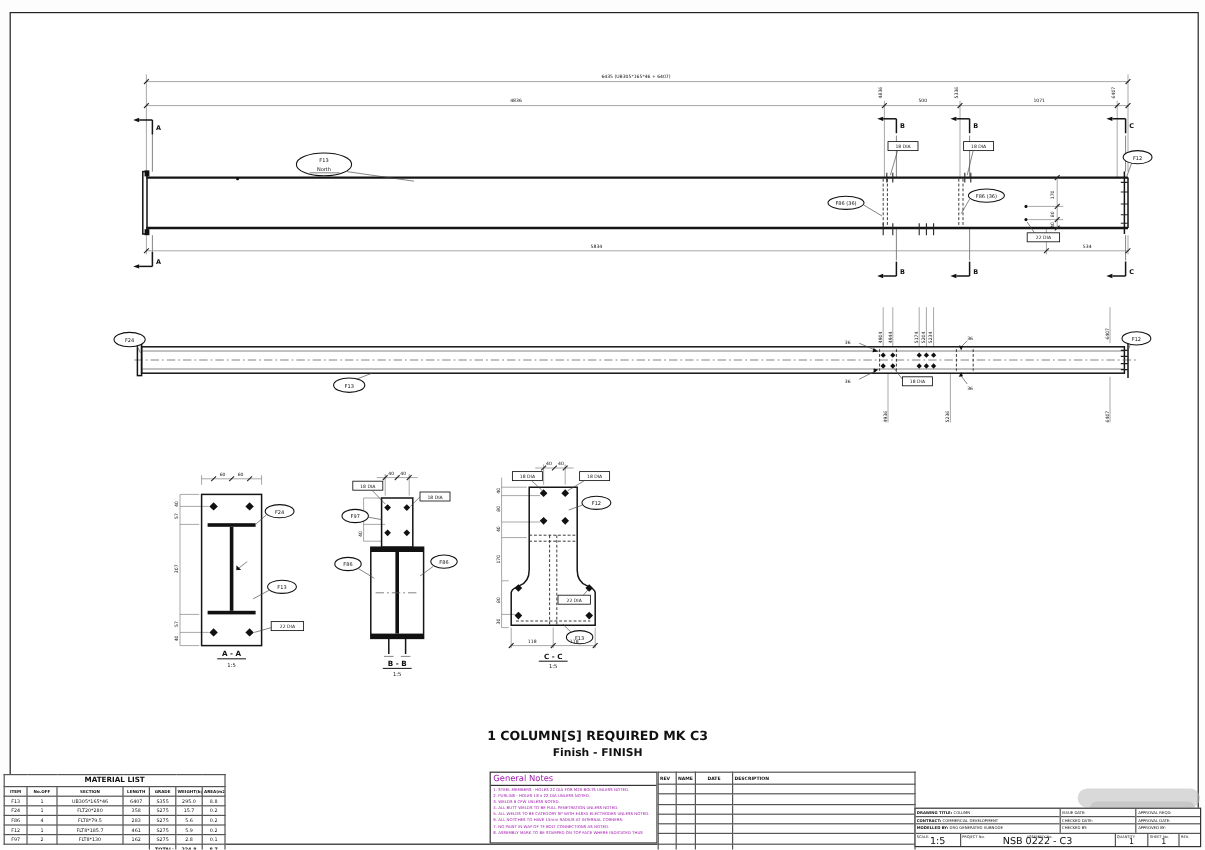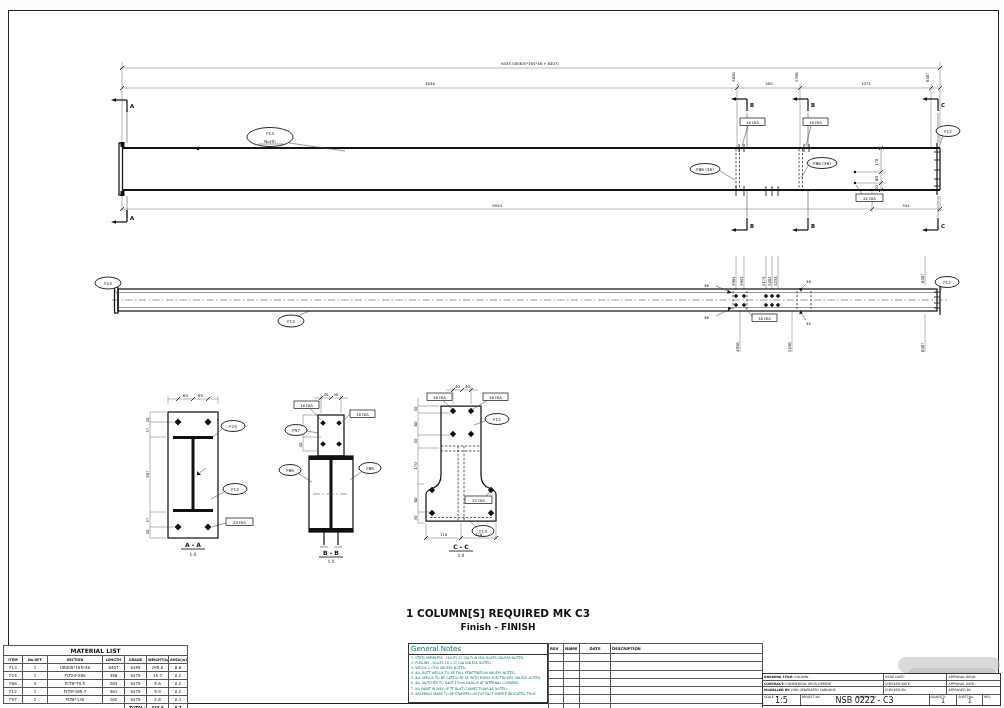--- a/index.html
+++ b/index.html
@@ -26,21 +26,21 @@
   .scl{font-size:4.4px;text-anchor:middle}
   
   .mat{position:absolute;left:3px;top:645px;width:184px;border-collapse:collapse;
        font-size:4px;color:#111;background:#fff;table-layout:fixed;}
   .mat td,.mat th{border:1px solid #555;padding:0 1px;height:7px;text-align:center;
        overflow:hidden;white-space:nowrap;}
   .mat .tit{font-size:6px;font-weight:bold;height:9px;}
   .mat .hd2{font-size:3.4px;font-weight:bold;}
   .mat .nb{border-left:none;border-bottom:none;}
   .notes{position:absolute;left:408px;top:643px;width:140px;height:60px;
-         border:1px solid #333;box-sizing:border-box;background:#fff;color:#0f766e;}
+         border:1px solid #333;box-sizing:border-box;background:#fff;color:#a21caf;}
   .notes .nt{font-size:7px;padding:0 2px;border-bottom:1px solid #333;height:10px;line-height:10px;}
   .notes .nl{font-size:3.3px;line-height:5.1px;padding:1px 2px;white-space:nowrap;overflow:hidden;}
   .rev{position:absolute;left:548px;top:643px;width:214px;border-collapse:collapse;
        font-size:4px;color:#111;background:#fff;table-layout:fixed;}
   .rev td,.rev th{border:1px solid #555;padding:0 1px;height:7.3px;text-align:left;
        font-weight:bold;font-size:3.8px;overflow:hidden;white-space:nowrap;}
   .rev th{height:9px;}
   .tblock{position:absolute;left:762px;top:673px;width:239px;height:33px;
           border:1px solid #333;box-sizing:border-box;background:#fff;color:#111;
           display:flex;flex-direction:column;}

